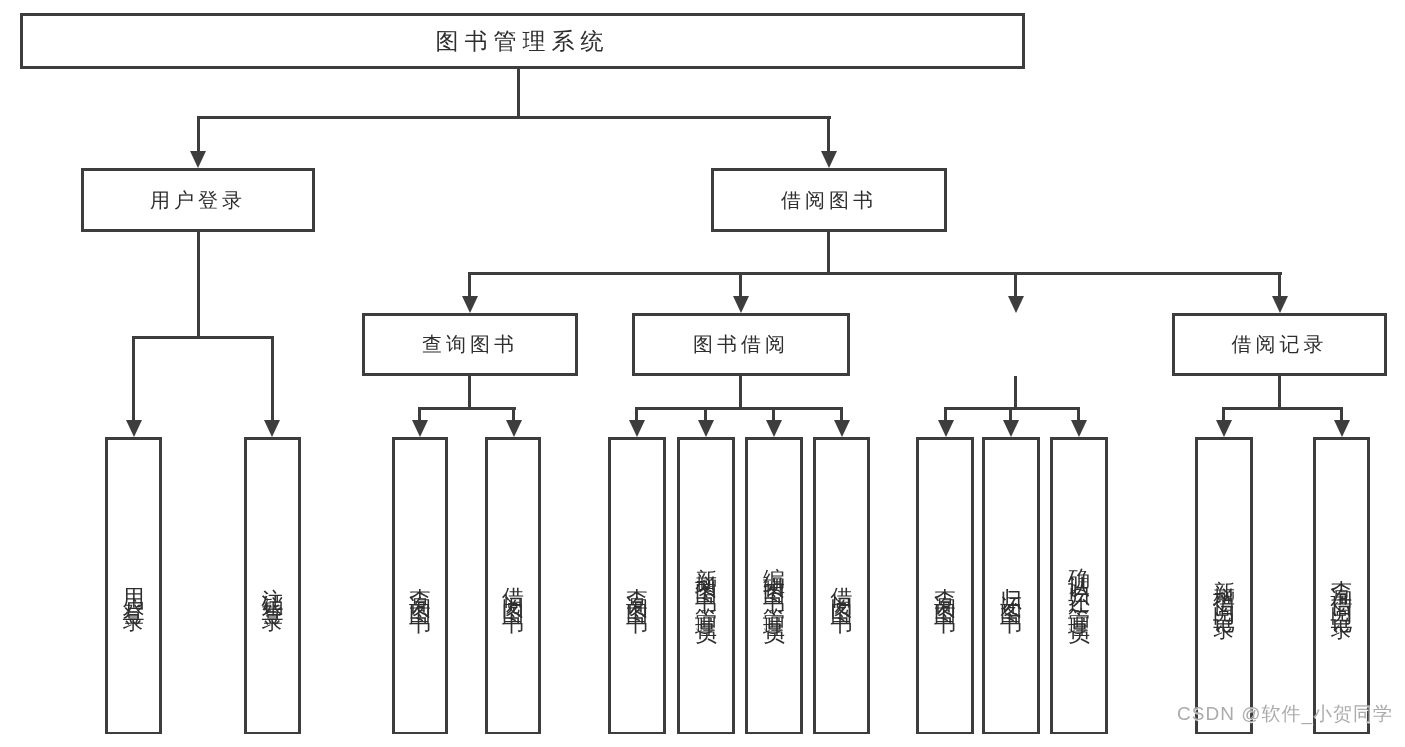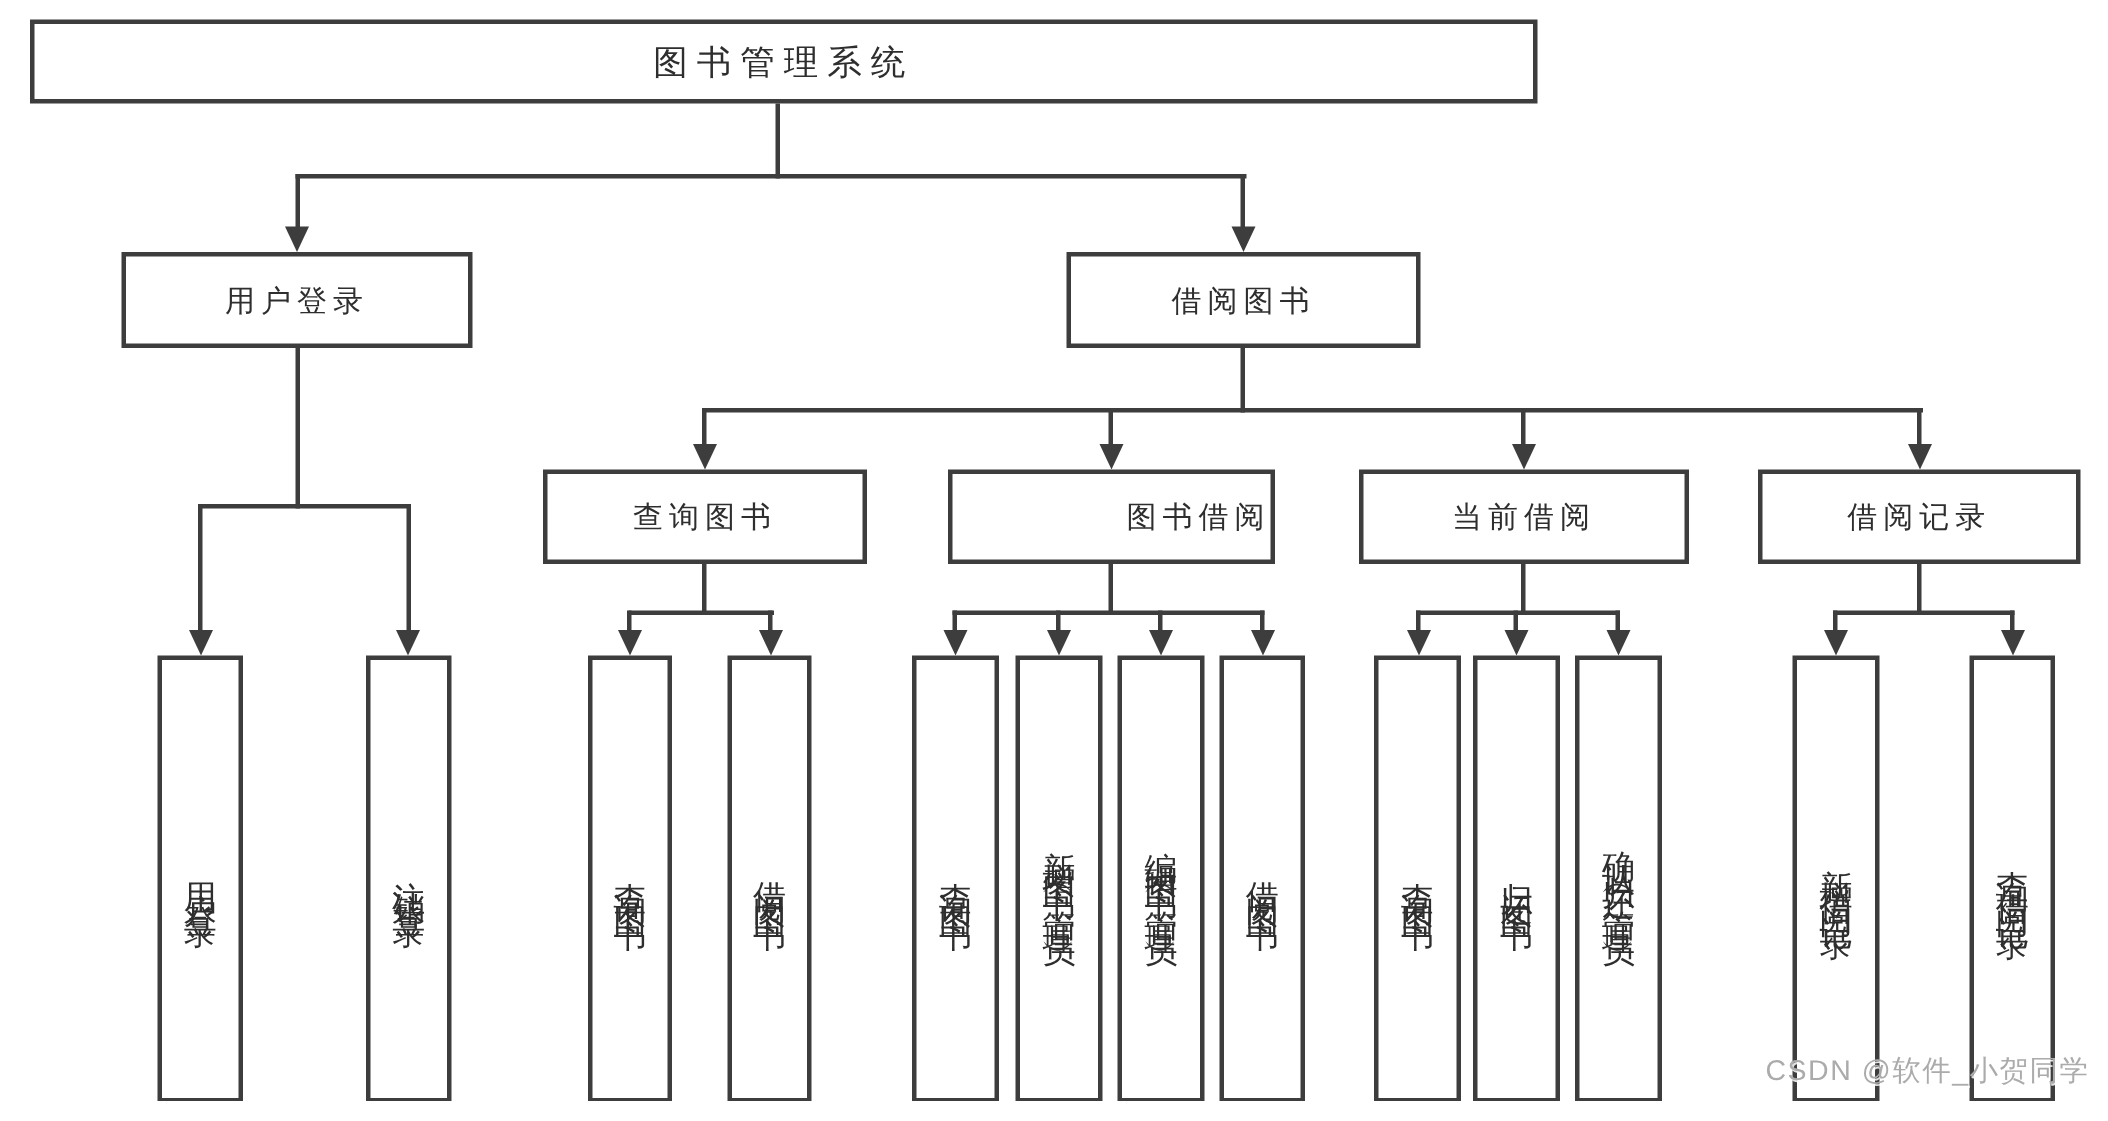--- a/index.html
+++ b/index.html
@@ -34,25 +34,22 @@
   <div class="box hbox" style="left:81px;top:168px;width:234px;height:64px;">
     <span>用户登录</span>
   </div>
   <div class="box hbox" style="left:711px;top:168px;width:236px;height:64px;">
     <span>借阅图书</span>
   </div>
 
   <div class="box hbox" style="left:362px;top:313px;width:216px;height:63px;">
     <span>查询图书</span>
   </div>
-  <div class="box hbox" style="left:632px;top:313px;width:218px;height:63px;justify-content:flex-end;">
+  <div class="box hbox" style="left:632px;top:313px;width:218px;height:63px;">
     <span>图书借阅</span>
-  </div>
-  <div class="box hbox" style="left:906px;top:313px;width:220px;height:63px;">
-    <span>当前借阅</span>
   </div>
   <div class="box hbox" style="left:1172px;top:313px;width:215px;height:63px;">
     <span>借阅记录</span>
   </div>
 
   <div class="box leaf" style="left:105px;top:437px;width:57px;height:298px;">
     <span>用户登录</span>
   </div>
   <div class="box leaf" style="left:244px;top:437px;width:57px;height:298px;">
     <span>注销登录</span>

